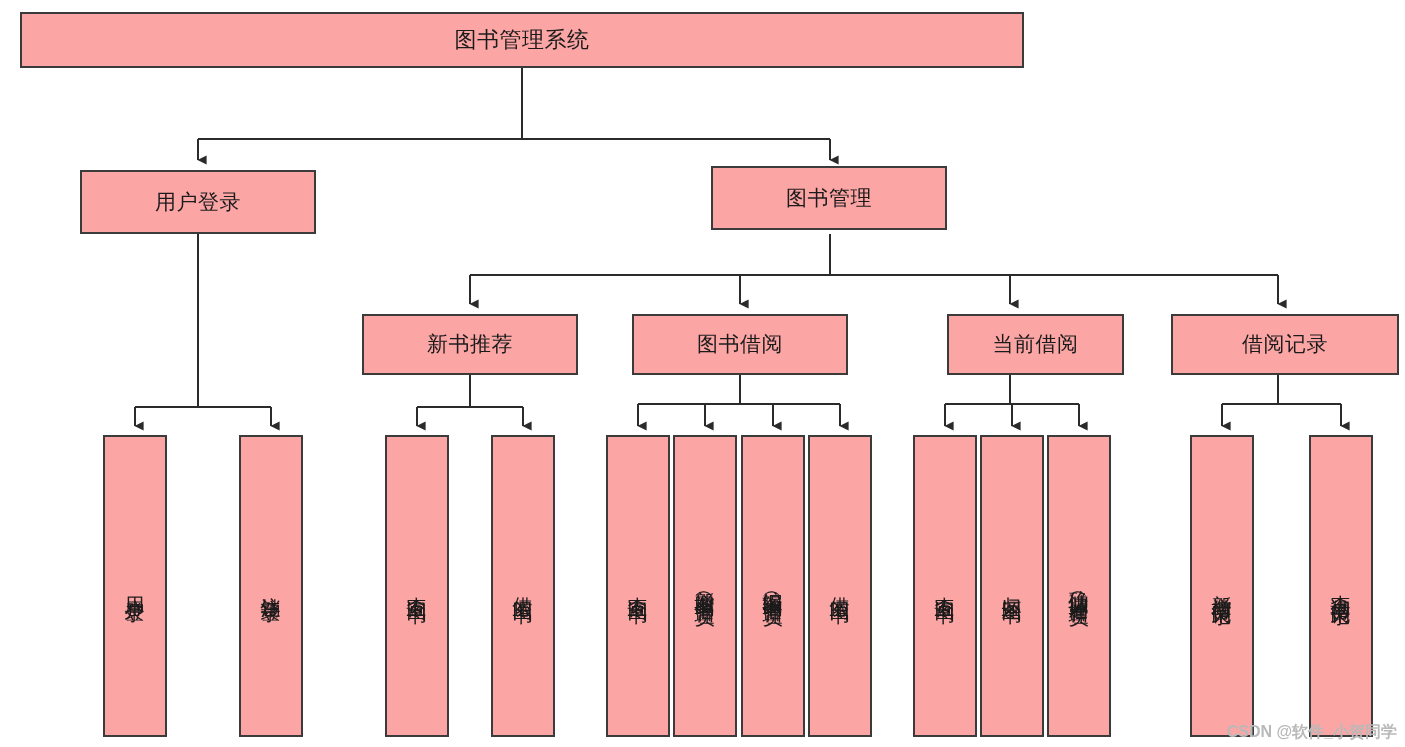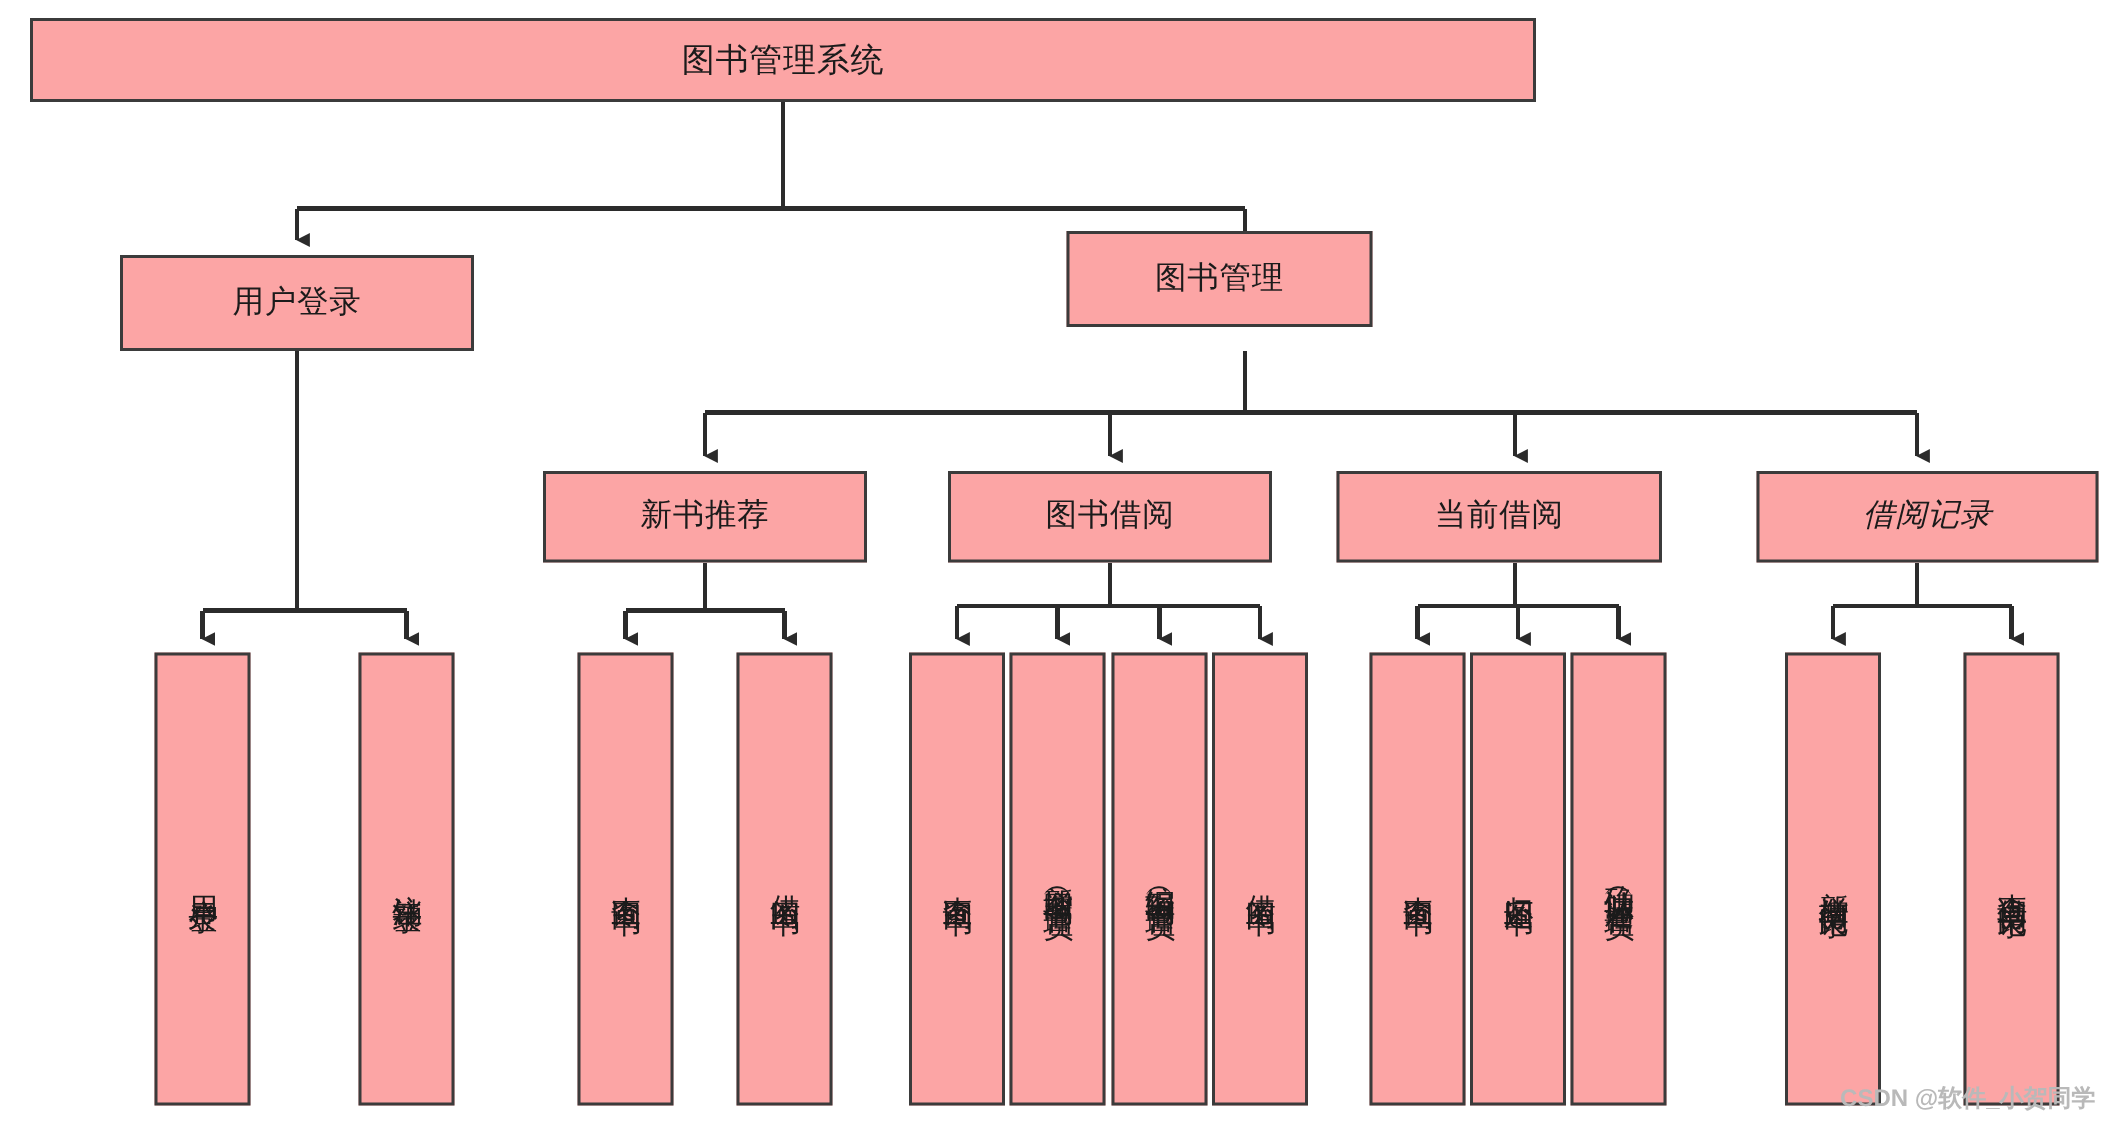--- a/index.html
+++ b/index.html
@@ -128,34 +128,34 @@
     </g>
   </svg>
 
   <div class="node root" style="left:20px; top:12px; width:1004px; height:56px;">
     <span class="node-label">图书管理系统</span>
   </div>
 
   <div class="node level1" style="left:80px; top:170px; width:236px; height:64px;">
     <span class="node-label">用户登录</span>
   </div>
-  <div class="node level1" style="left:711px; top:154px; width:204px; height:64px;">
+  <div class="node level1" style="left:711px; top:166px; width:236px; height:64px;">
     <span class="node-label">图书管理</span>
   </div>
 
   <div class="node level2" style="left:362px; top:314px; width:216px; height:61px;">
     <span class="node-label">新书推荐</span>
   </div>
   <div class="node level2" style="left:632px; top:314px; width:216px; height:61px;">
     <span class="node-label">图书借阅</span>
   </div>
-  <div class="node level2" style="left:891px; top:314px; width:217px; height:61px;">
+  <div class="node level2" style="left:947px; top:314px; width:177px; height:61px;">
     <span class="node-label">当前借阅</span>
   </div>
-  <div class="node level2" style="left:1171px; top:314px; width:228px; height:61px;font-style:italic;">
+  <div class="node level2" style="left:1171px; top:314px; width:228px; height:61px;">
     <span class="node-label">借阅记录</span>
   </div>
 
   <div class="node leaf" style="left:103px; top:435px; width:64px; height:302px;">
     <span class="node-label">用户登录</span>
   </div>
   <div class="node leaf" style="left:239px; top:435px; width:64px; height:302px;">
     <span class="node-label">注销登录</span>
   </div>
 

